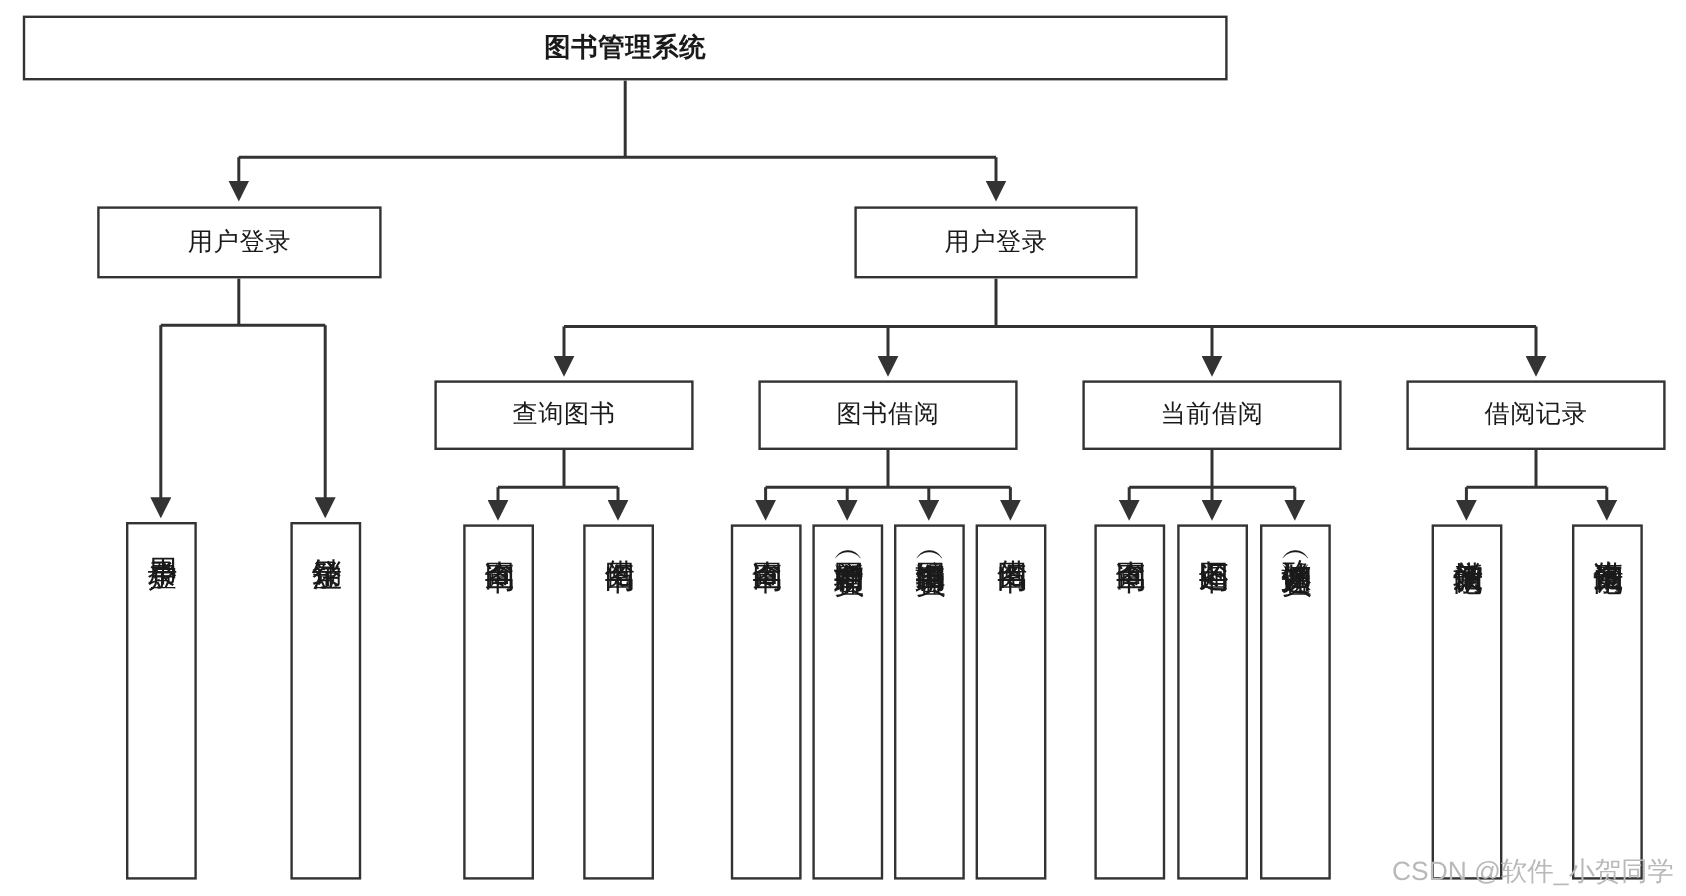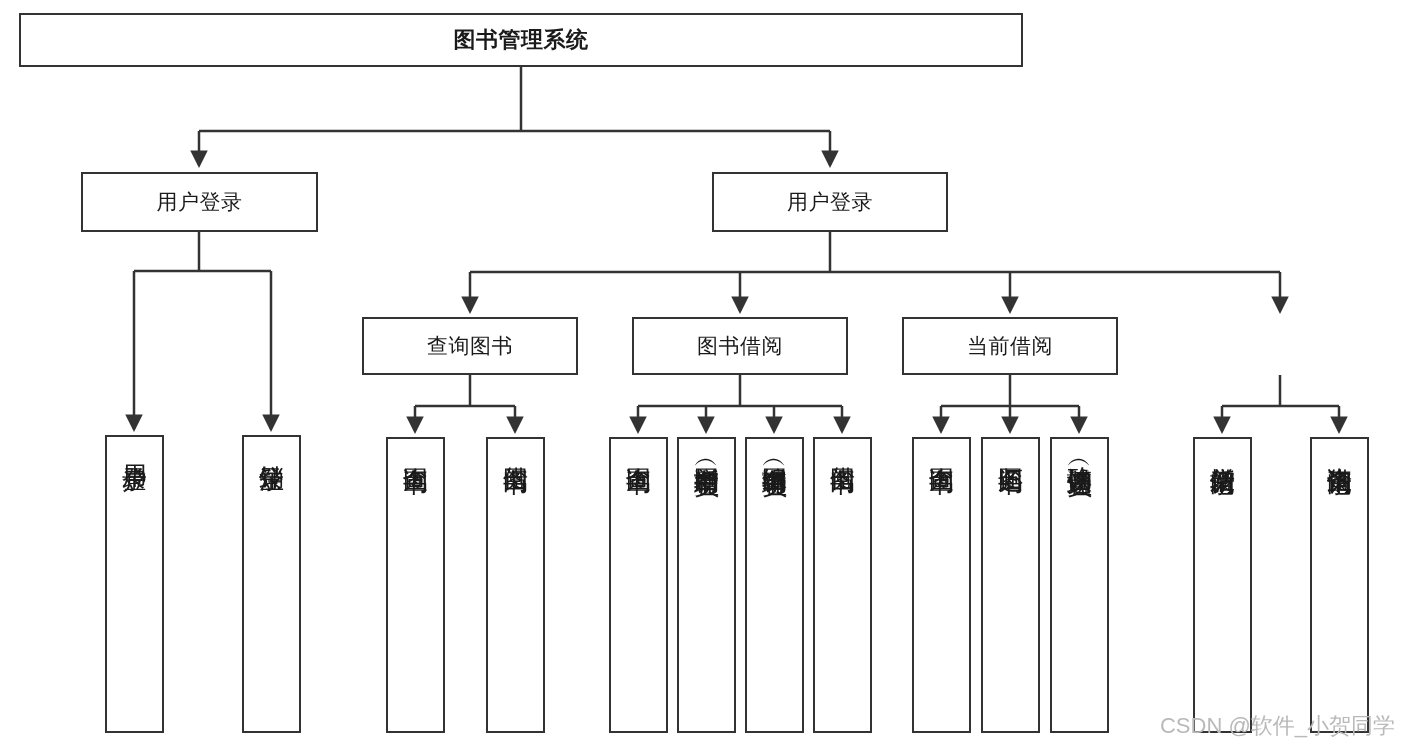--- a/index.html
+++ b/index.html
@@ -145,20 +145,23 @@
 
   <div class="node h" style="left:362px; top:317px; width:216px; height:58px;">
     <span class="label">查询图书</span>
   </div>
   <div class="node h" style="left:632px; top:317px; width:216px; height:58px;">
     <span class="label">图书借阅</span>
   </div>
   <div class="node h" style="left:902px; top:317px; width:216px; height:58px;">
     <span class="label">当前借阅</span>
   </div>
+  <div class="node h" style="left:1172px; top:317px; width:216px; height:58px;">
+    <span class="label">借阅记录</span>
+  </div>
 
   <div class="node v" style="left:105px; top:435px; width:59px; height:298px;">
     <span class="label">用户登录</span>
   </div>
   <div class="node v" style="left:242px; top:435px; width:59px; height:298px;">
     <span class="label">注销登录</span>
   </div>
 
   <div class="node v" style="left:386px; top:437px; width:59px; height:296px;">
     <span class="label">查询图书</span>

